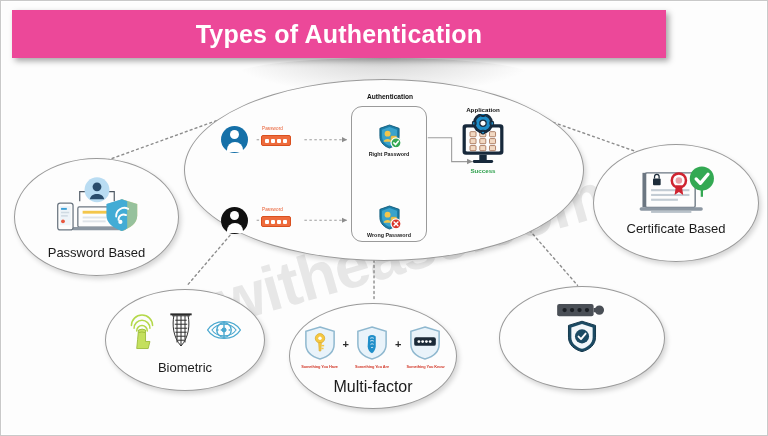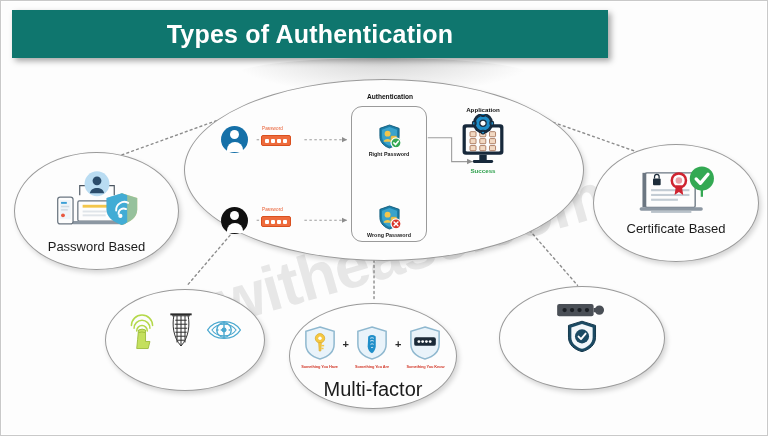--- a/index.html
+++ b/index.html
@@ -19,22 +19,22 @@
     background: #fdfdfd;
     border: 1px solid #c9c9c9;
     box-shadow: inset 0 0 0 1px #ffffff, 2px 2px 4px rgba(0,0,0,0.30);
     overflow: hidden;
   }
 
   
   #title-banner {
     position: absolute;
     left: 11px; top: 9px;
-    width: 596px; height: 48px;
-    background: #0f766e;
+    width: 654px; height: 48px;
+    background: #ec4899;
     display: flex; align-items: center; justify-content: center;
     box-shadow: 3px 3px 6px rgba(0,0,0,0.35);
     z-index: 6;
   }
   #title-text {
     color: #ffffff;
     font-size: 25px;
     font-weight: bold;
     letter-spacing: 0.2px;
     white-space: nowrap;
@@ -85,34 +85,34 @@
 
   
   #hub {
     left: 183px; top: 78px;
     width: 400px; height: 182px;
     border-width: 1.8px;
     z-index: 5;
   }
 
   
-  #node-password    { left: 13px;  top: 151px; width: 165px; height: 118px; }
+  #node-password    { left: 13px;  top: 157px; width: 165px; height: 118px; }
   #node-certificate { left: 592px; top: 143px; width: 166px; height: 118px; }
   #node-biometric   { left: 104px; top: 288px; width: 160px; height: 102px; }
   #node-multifactor { left: 288px; top: 302px; width: 168px; height: 106px; }
   #node-token       { left: 498px; top: 285px; width: 166px; height: 104px; }
 
   #node-password .node-art    { top: 16px;  height: 62px; }
   #node-password .node-label  { top: 86px;  }
   #node-certificate .node-art   { top: 18px;  height: 58px; }
   #node-certificate .node-label { top: 76px;  }
   #node-biometric .node-art    { top: 16px; height: 48px; }
   #node-biometric .node-label  { top: 70px; }
   #node-multifactor .node-art   { top: 22px; height: 46px; }
-  #node-multifactor .node-label { top: 74px; font-size: 20px; }
+  #node-multifactor .node-label { top: 74px; font-size: 16px; }
   #node-token .node-art    { top: 14px; height: 52px; }
   #node-token .node-label  { top: 70px; }
 
   
   .hub-item { position: absolute; }
 
   .avatar {
     width: 27px; height: 27px;
     border-radius: 50%;
     display: flex; align-items: flex-end; justify-content: center;
@@ -435,20 +435,21 @@
         <g stroke="#4aa8cf" stroke-width="1.6" fill="none">
           <path d="M3 18 C11 5 33 5 41 18 C33 31 11 31 3 18 Z"></path>
           <path d="M8 18 C14 9 30 9 36 18 C30 27 14 27 8 18 Z" stroke-width="1.2"></path>
           <circle cx="22" cy="18" r="8.4"></circle>
           <path d="M22 9.6 V26.4"></path>
           <path d="M13.6 18 H30.4" stroke-dasharray="2 2.6"></path>
           <circle cx="22" cy="18" r="2.8" fill="#4aa8cf" stroke="none"></circle>
         </g>
       </svg>
     </div>
+    <div class="node-label">Biometric</div>
   </div>
 
   <div class="node" id="node-multifactor">
     <div class="node-art" style="gap:1px; align-items:flex-start;">
 
       <div style="width:44px;text-align:center;">
         <svg viewBox="0 0 34 36" width="32" height="34">
           <path d="M17 1 L32 5.6 V19 C32 27.5 25.4 32.6 17 35 C8.6 32.6 2 27.5 2 19 V5.6 Z" fill="#e9f3fa" stroke="#8fb8cf" stroke-width="1.6"></path>
           <circle cx="17" cy="13" r="5" fill="#f5c842" stroke="#d9a92e" stroke-width="0.8"></circle>
           <circle cx="17" cy="13" r="1.8" fill="#fdfdfd"></circle>

